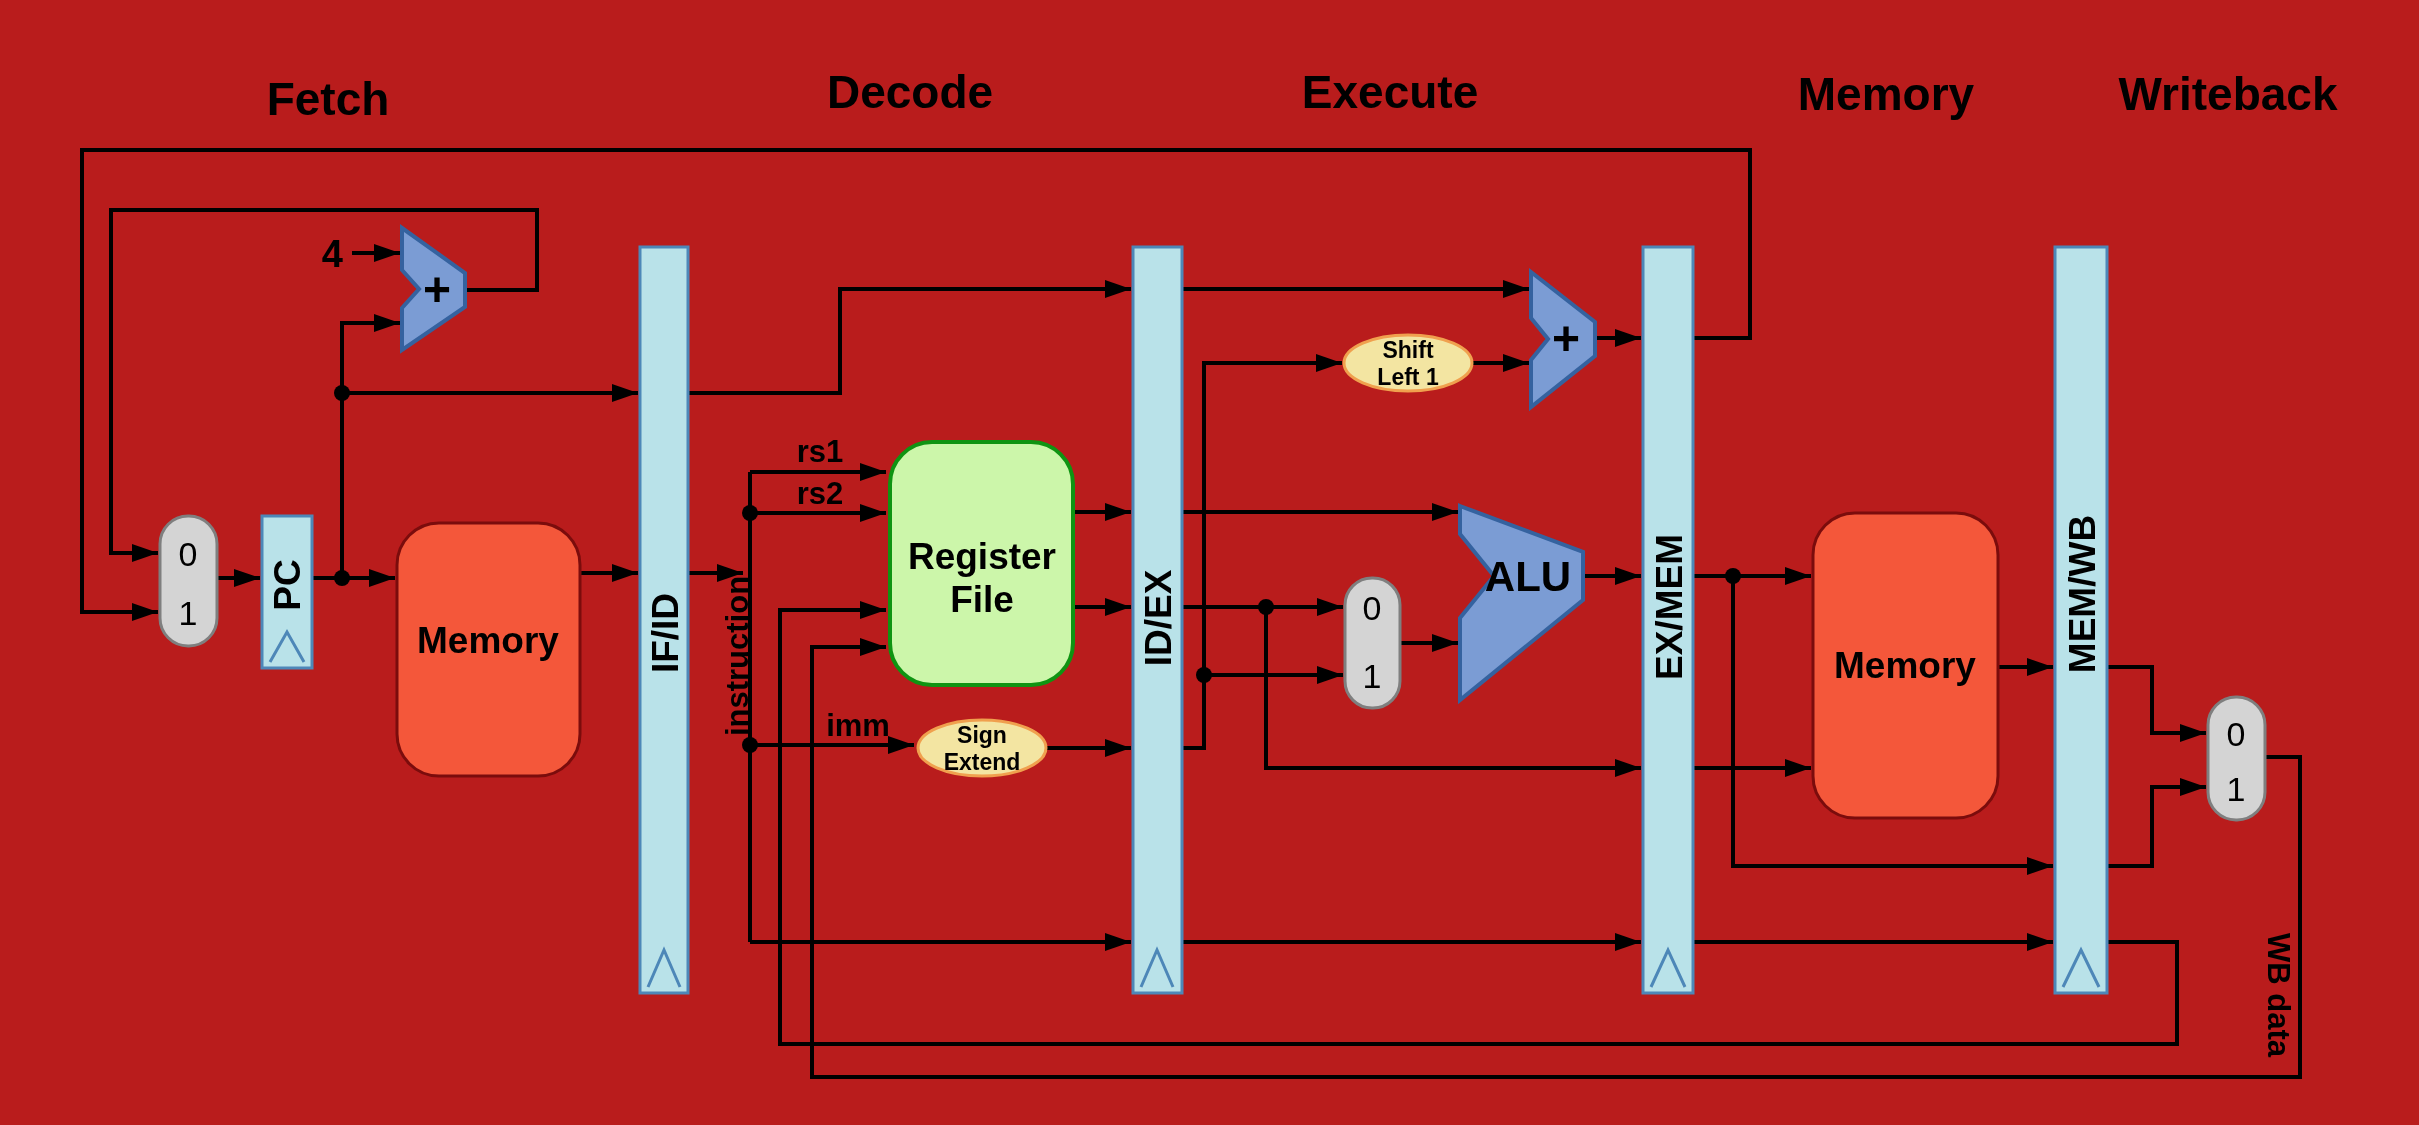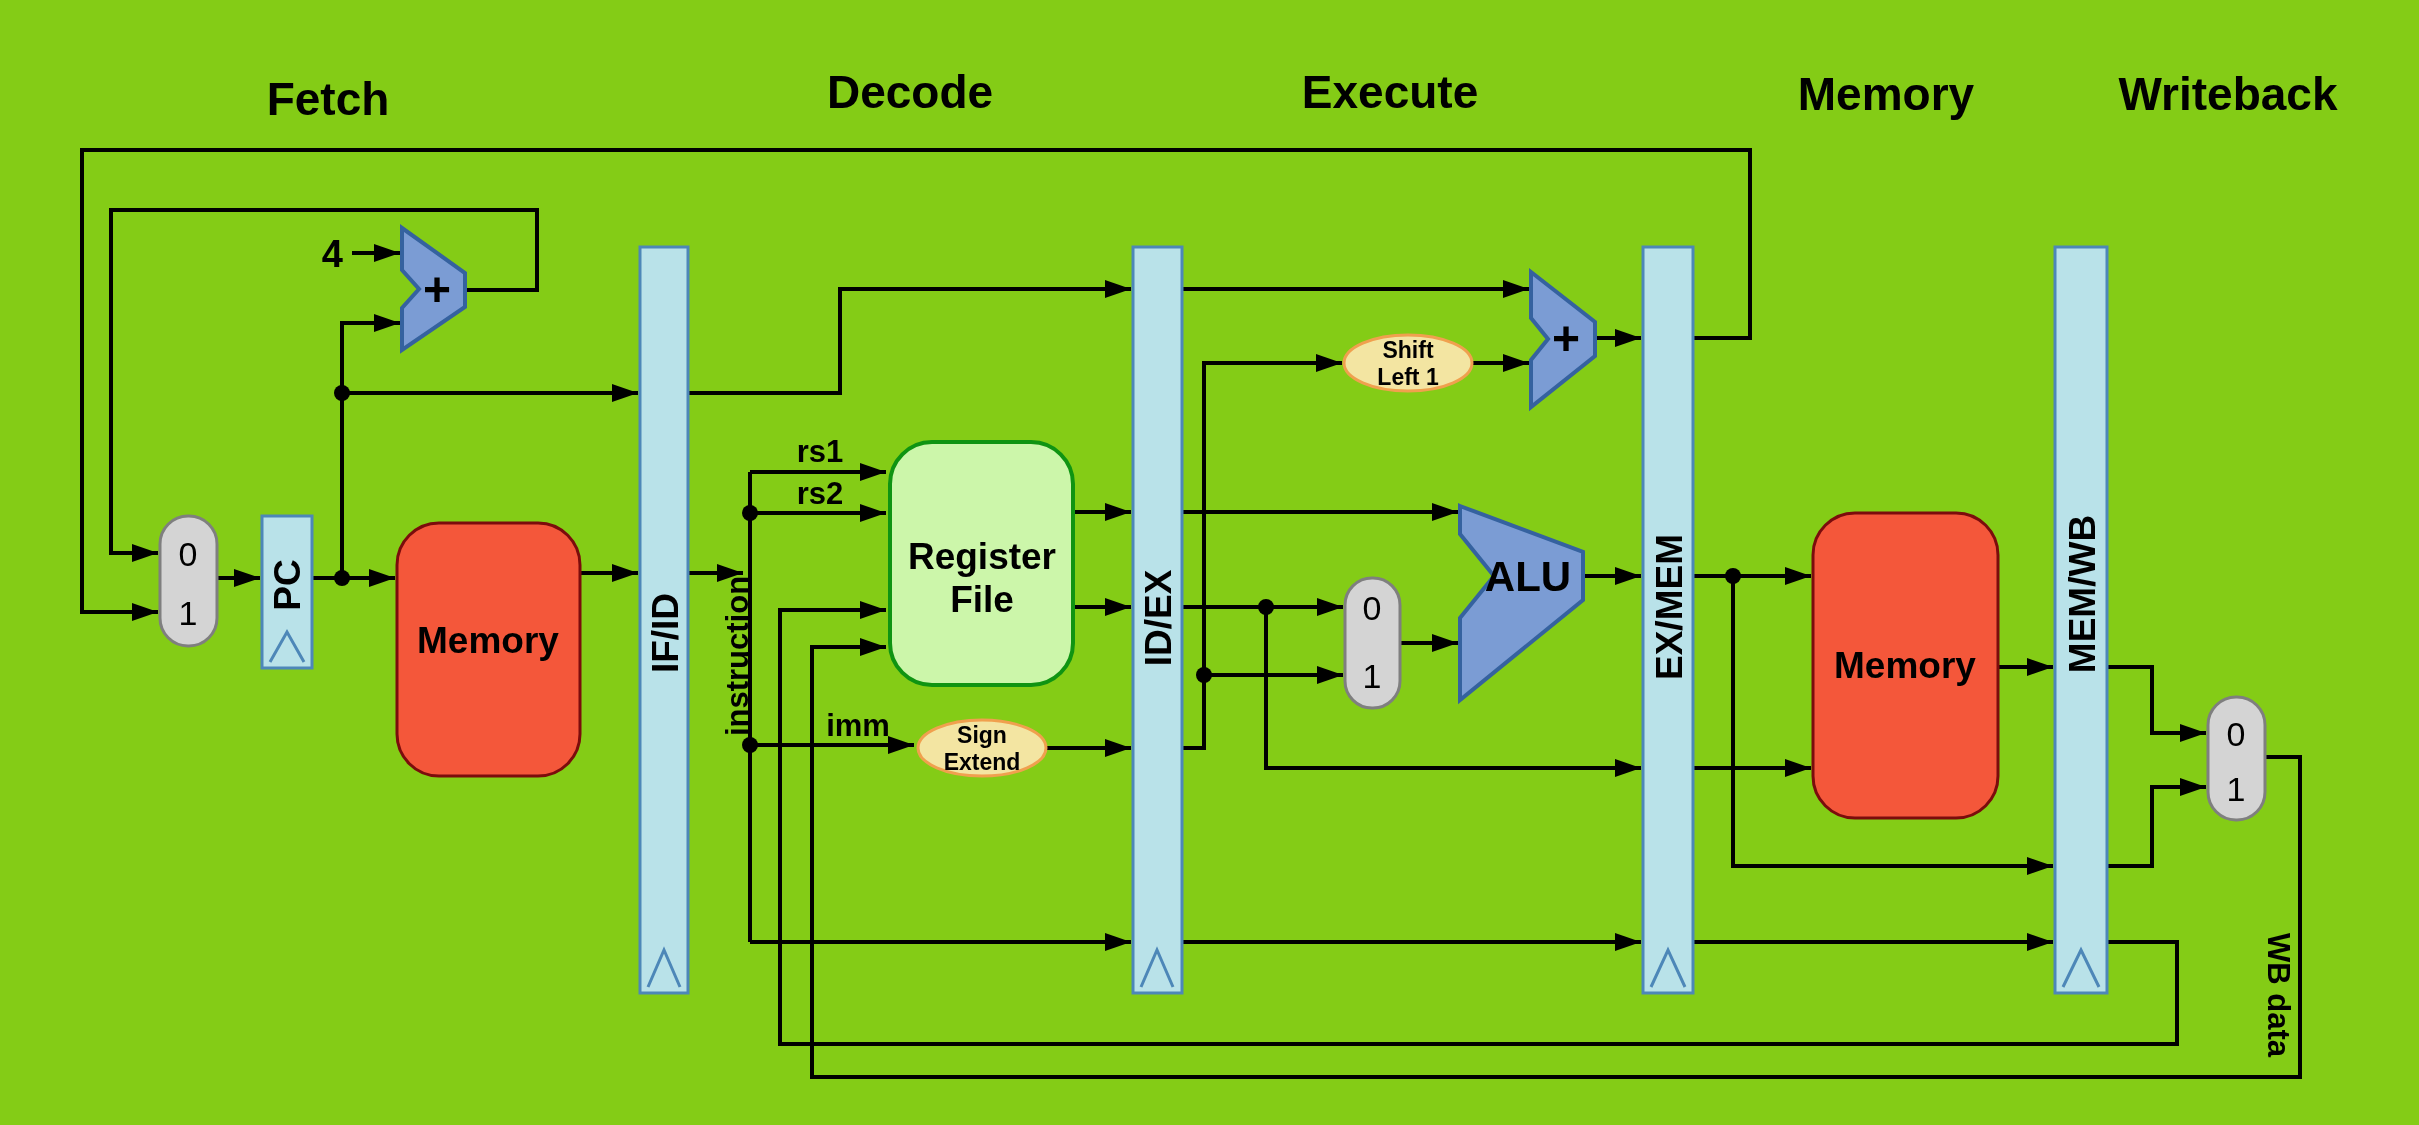--- a/index.html
+++ b/index.html
@@ -1,20 +1,20 @@
 <!DOCTYPE html>
 <html style="--wire: #000000; --bar-fill: #b9e2e9; --bar-border: #4d87b8; --mux-fill: #d4d4d4; --mux-border: #7f7f7f; --mem-fill: #f4573a; --mem-border: #7b0c0c; --rf-fill: #ccf6aa; --rf-border: #0f9412; --oval-fill: #f3e5a2; --oval-border: #f0a04e; --alu-fill: #7b9cd4; --alu-border: #35629f;"><head>
 <meta charset="utf-8">
 <style>
   html, body { margin: 0; padding: 0; background: #ffffff; }
   .canvas {
     position: relative;
     width: 2419px;
     height: 1125px;
-    background: #84cc16;
+    background: #b91c1c;
     font-family: "Liberation Sans", "DejaVu Sans", sans-serif;
   }
   svg text {
     font-family: "Liberation Sans", "DejaVu Sans", sans-serif;
     fill: #000000;
   }
   .t-header  { font-size: 46px; font-weight: bold; }
   .t-barlbl  { font-size: 37px; font-weight: bold; }
   .t-block   { font-size: 37px; font-weight: bold; }
   .t-alu     { font-size: 42px; font-weight: bold; }

